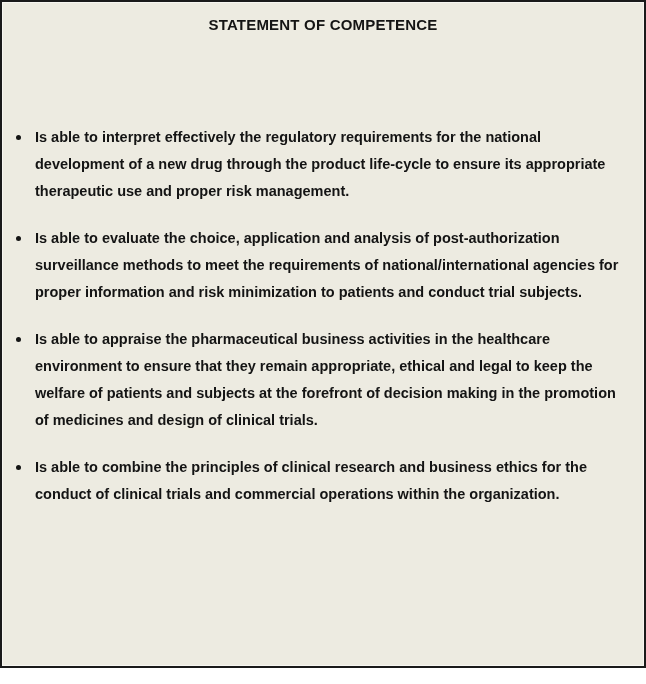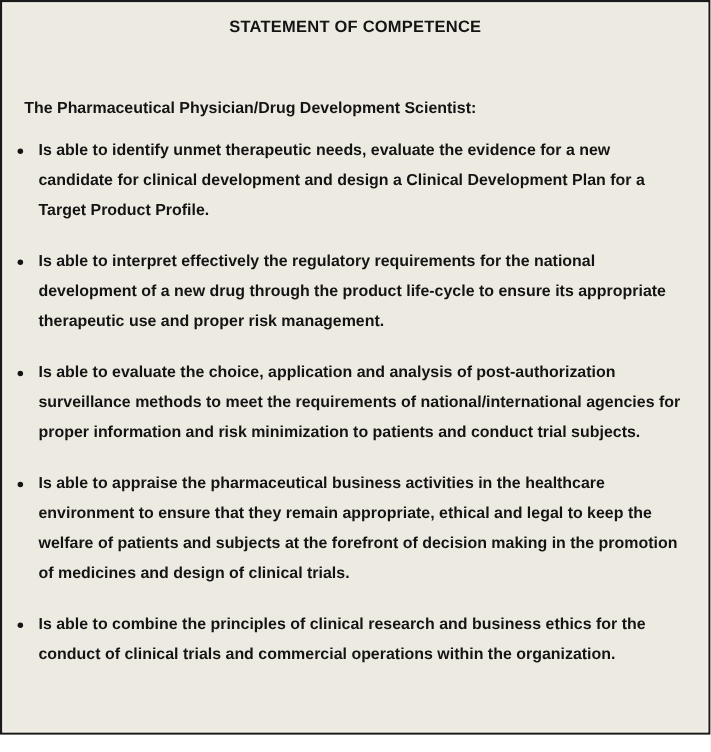--- a/index.html
+++ b/index.html
@@ -81,27 +81,22 @@
     display: block;
   }
 </style>
 </head>
 <body>
 
 <div id="competence-card">
 
   <h1 class="doc-title">STATEMENT OF COMPETENCE</h1>
 
-  <p class="intro-line">The Pharmaceutical Physician/Drug Development Scientist:</p>
 
   <ul class="bullet-list">
-    <li class="bullet-item">
-      <span class="bullet-dot"></span>
-      <span class="bullet-text">Is able to identify unmet therapeutic needs, evaluate the evidence for a new candidate for clinical development and design a Clinical Development Plan for a Target Product Profile.</span>
-    </li>
     <li class="bullet-item">
       <span class="bullet-dot"></span>
       <span class="bullet-text">Is able to interpret effectively the regulatory requirements for the national development of a new drug through the product life-cycle to ensure its appropriate therapeutic use and proper risk management.</span>
     </li>
     <li class="bullet-item">
       <span class="bullet-dot"></span>
       <span class="bullet-text">Is able to evaluate the choice, application and analysis of post-authorization surveillance methods to meet the requirements of national/international agencies for proper information and risk minimization to patients and conduct trial subjects.</span>
     </li>
     <li class="bullet-item">
       <span class="bullet-dot"></span>

